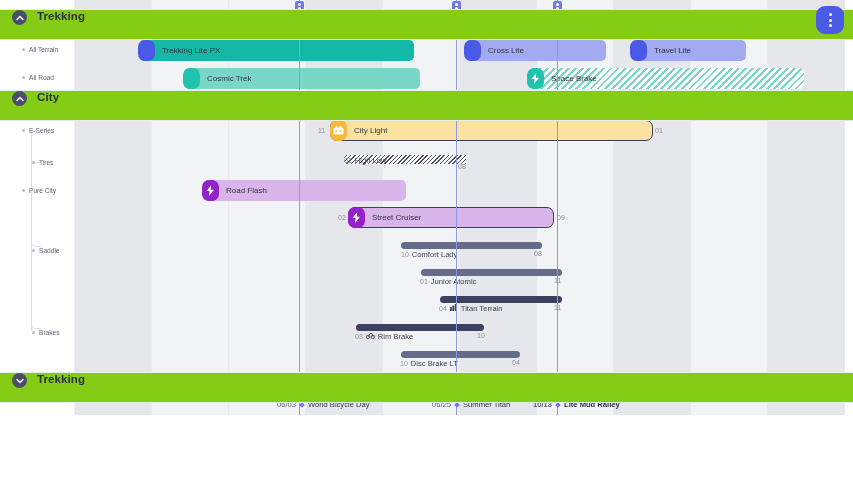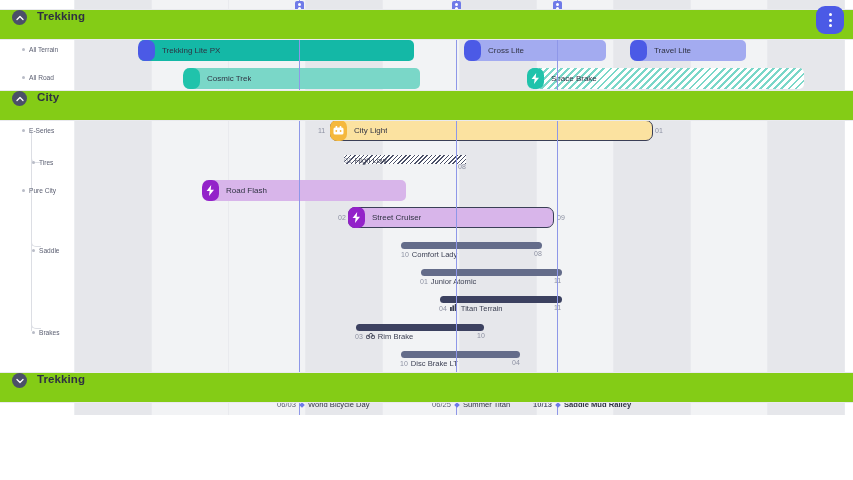--- a/index.html
+++ b/index.html
@@ -466,21 +466,21 @@
         <span class="ms-name">World Bicycle Day</span>
       </div>
       <div class="ms" style="left: 357px; top: 4px;">
         <span class="ms-date">06/25</span>
         <span class="ms-diamond"></span>
         <span class="ms-name">Summer Titan</span>
       </div>
       <div class="ms" style="left: 458px; top: 4px; font-weight: bold;">
         <span class="ms-date">10/13</span>
         <span class="ms-diamond"></span>
-        <span class="ms-name">Saddle Mud Ralley</span>
+        <span class="ms-name">Lite Mud Ralley</span>
       </div>
     </div>
 
   <div class="kebab">
     <i></i>
     <i></i>
     <i></i>
   </div>
 
 </div>

